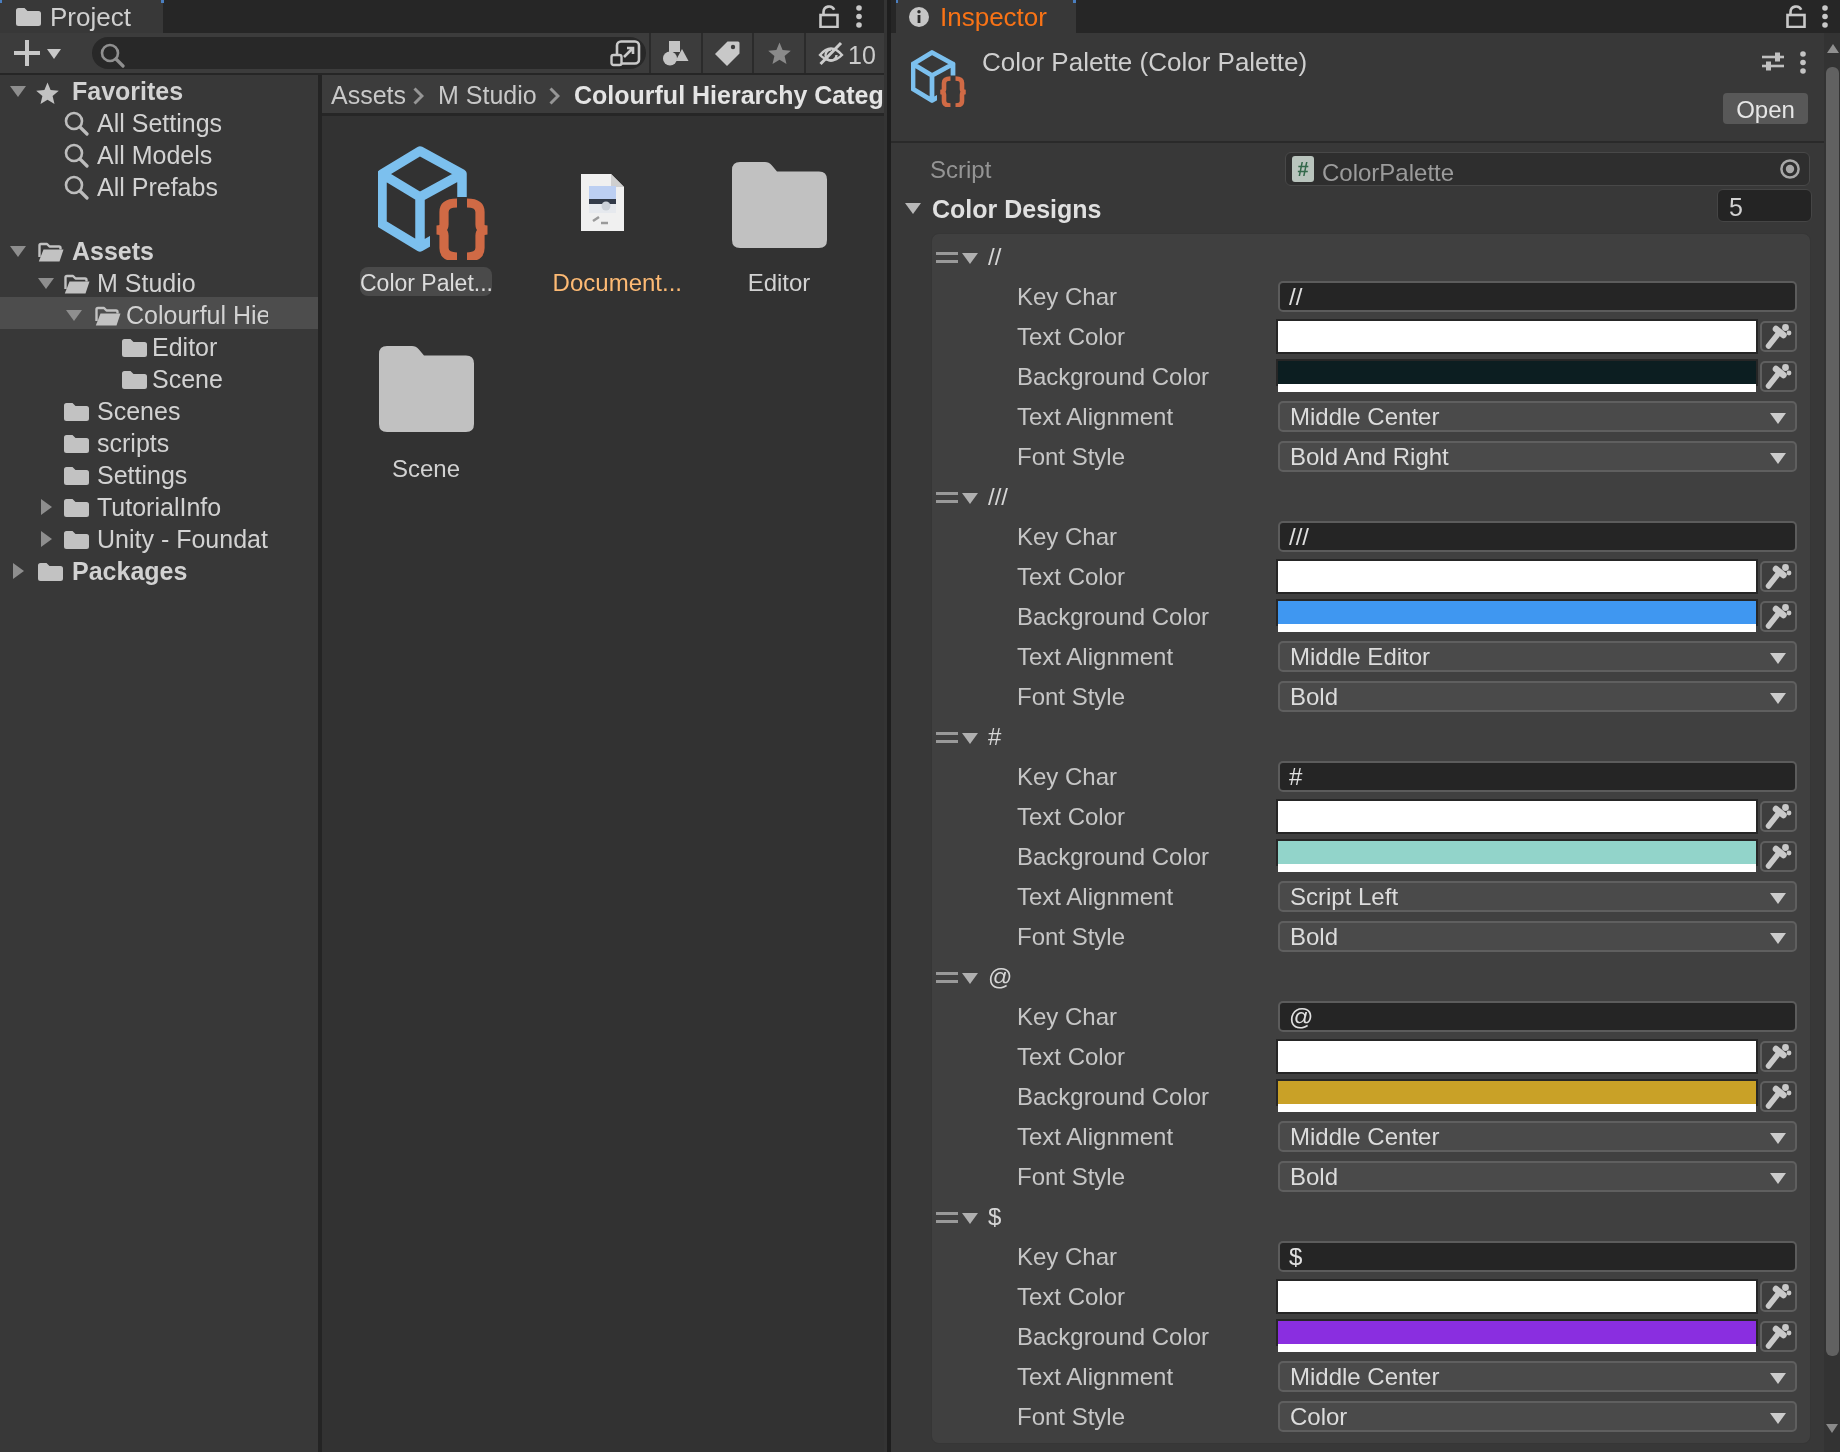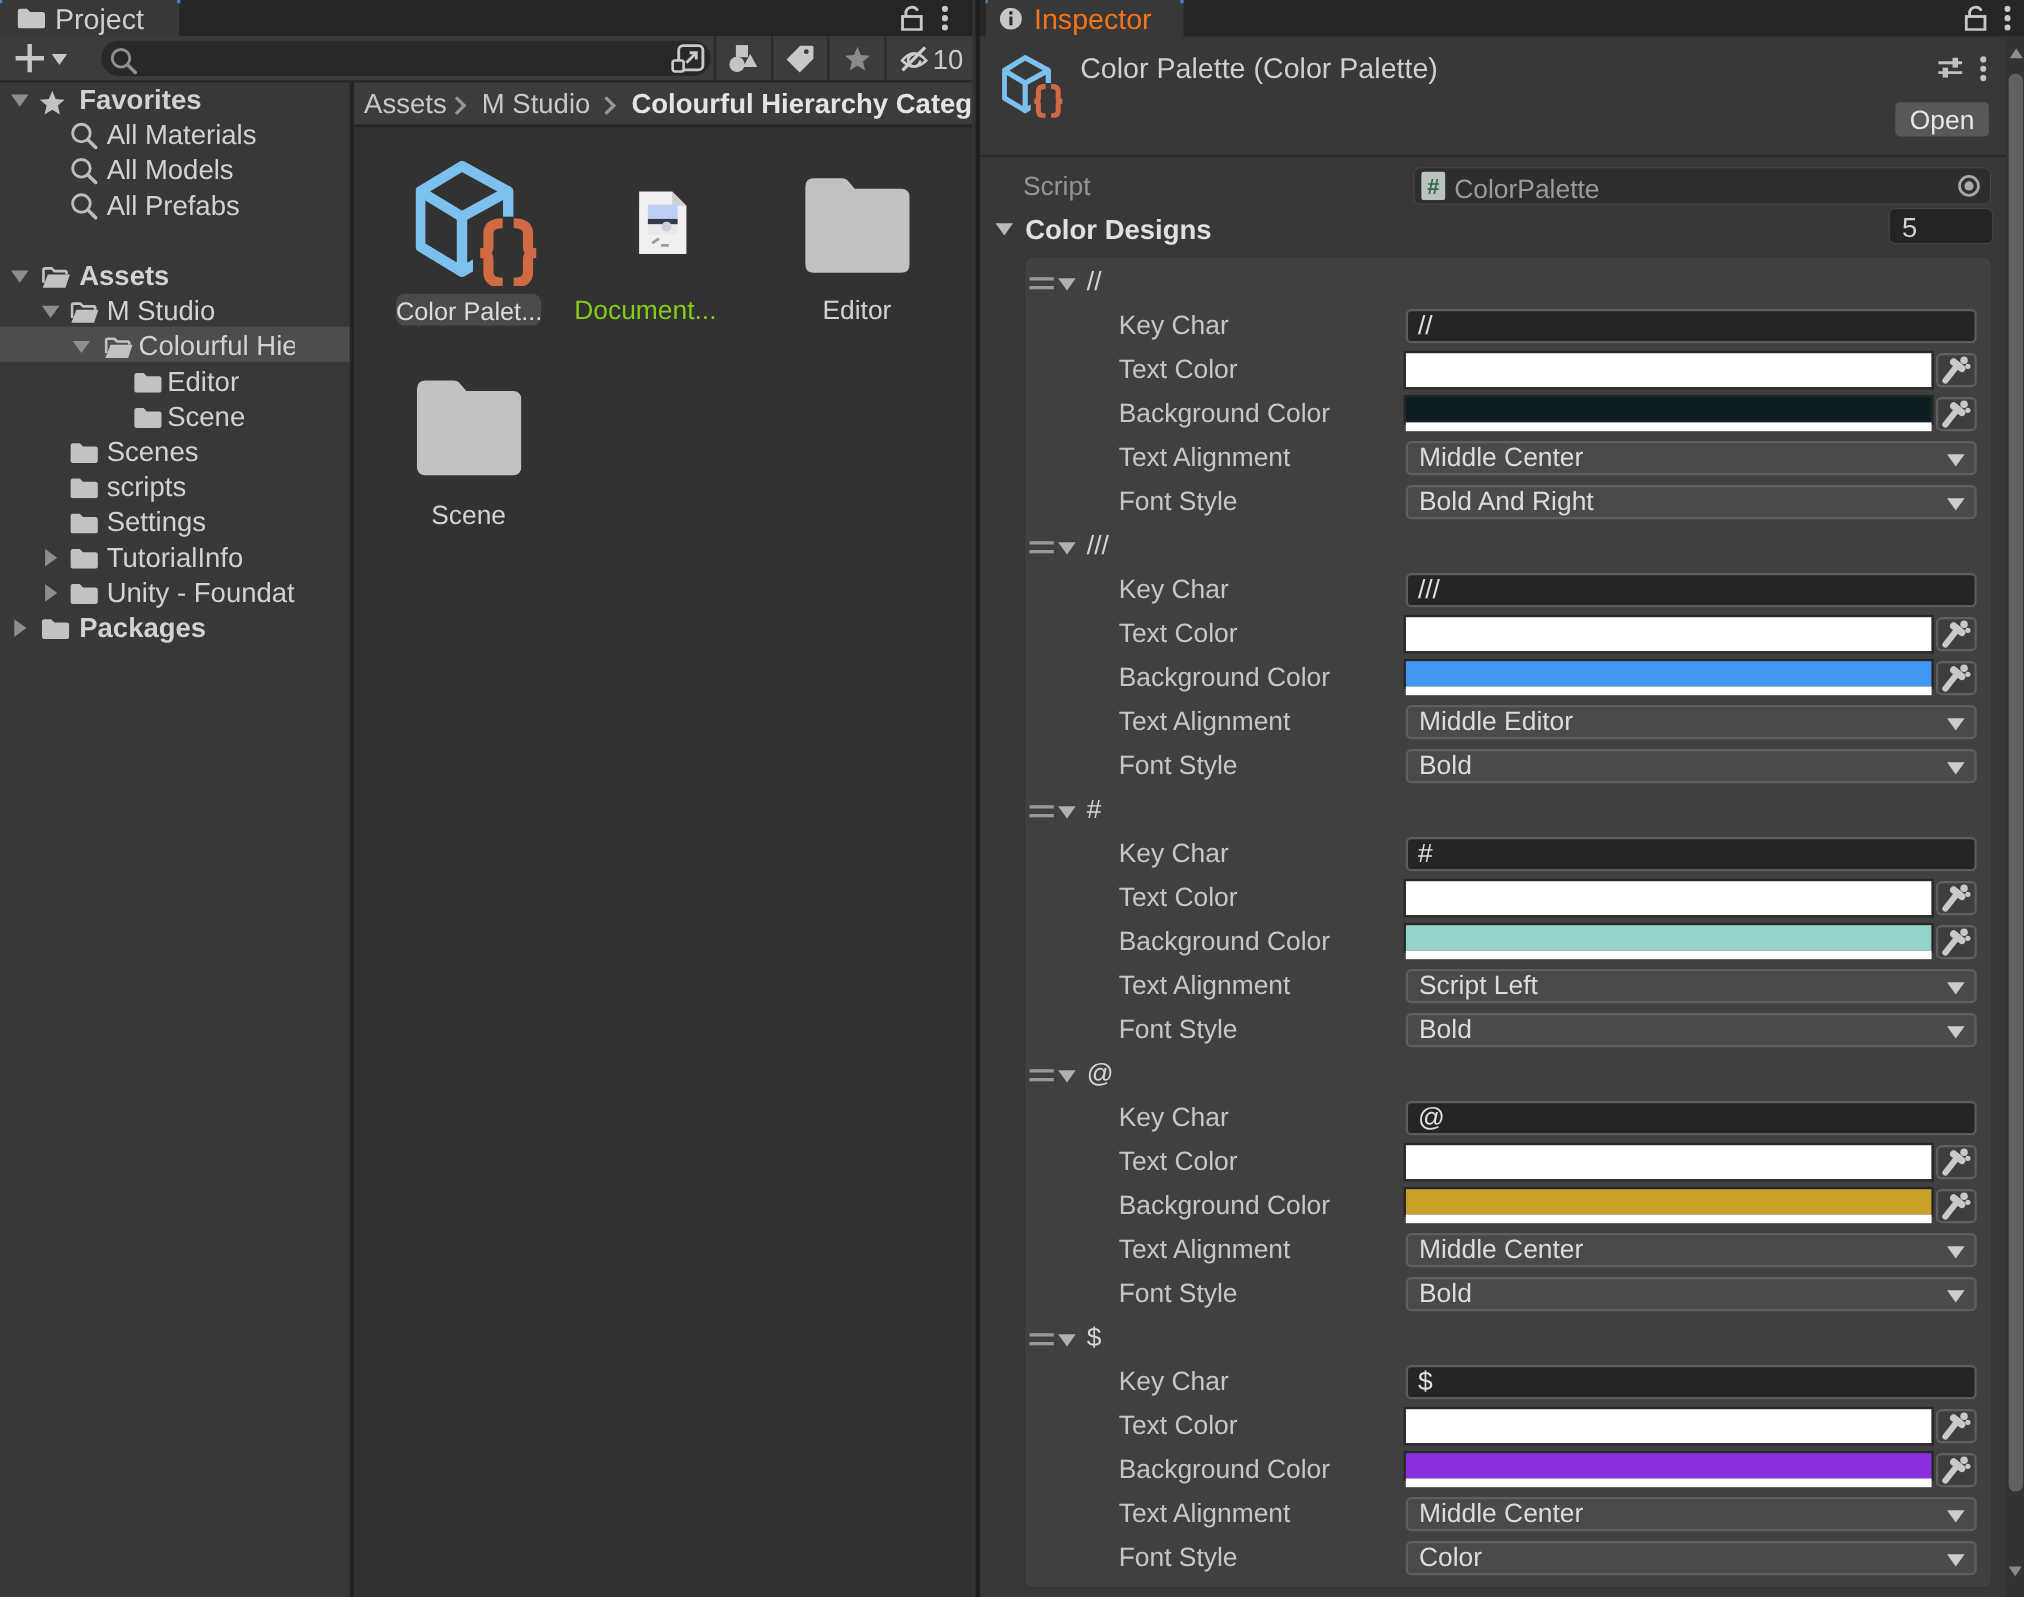--- a/index.html
+++ b/index.html
@@ -61,21 +61,21 @@
 <div style="position:absolute;left:0;top:0;width:268px;height:1452px;overflow:hidden">
     <div style="position:absolute;left:10px;top:86px;width:0;height:0;border-left:8px solid transparent;border-right:8px solid transparent;border-top:11px solid #8e8e8e"></div>
     <svg style="position:absolute;left:36px;top:82px" width="23" height="23" viewBox="0 0 23 22">
       <path d="M11.5 0 L14.6 7.6 L22.8 8.2 L16.6 13.5 L18.5 21.5 L11.5 17.2 L4.5 21.5 L6.4 13.5 L0.2 8.2 L8.4 7.6 Z" fill="#c2c2c2"></path>
     </svg>
     <div style="position:absolute;left:72px;top:77px;font-weight:700;font-size:25px;color:#d2d2d2;letter-spacing:0;white-space:nowrap">Favorites</div>
     <svg style="position:absolute;left:64px;top:111px" width="25" height="25" viewBox="0 0 25 25">
       <circle cx="10" cy="10" r="8" fill="none" stroke="#bdbdbd" stroke-width="2.6"></circle>
       <line x1="16" y1="16" x2="23" y2="23" stroke="#bdbdbd" stroke-width="3.2" stroke-linecap="round"></line>
     </svg>
-    <div style="position:absolute;left:97px;top:109px;font-size:25px;color:#d2d2d2;letter-spacing:0;white-space:nowrap">All Materials</div>
+    <div style="position:absolute;left:97px;top:109px;font-size:25px;color:#d2d2d2;letter-spacing:0;white-space:nowrap">All Settings</div>
     <svg style="position:absolute;left:64px;top:143px" width="25" height="25" viewBox="0 0 25 25">
       <circle cx="10" cy="10" r="8" fill="none" stroke="#bdbdbd" stroke-width="2.6"></circle>
       <line x1="16" y1="16" x2="23" y2="23" stroke="#bdbdbd" stroke-width="3.2" stroke-linecap="round"></line>
     </svg>
     <div style="position:absolute;left:97px;top:141px;font-size:25px;color:#d2d2d2;letter-spacing:0;white-space:nowrap">All Models</div>
     <svg style="position:absolute;left:64px;top:175px" width="25" height="25" viewBox="0 0 25 25">
       <circle cx="10" cy="10" r="8" fill="none" stroke="#bdbdbd" stroke-width="2.6"></circle>
       <line x1="16" y1="16" x2="23" y2="23" stroke="#bdbdbd" stroke-width="3.2" stroke-linecap="round"></line>
     </svg>
     <div style="position:absolute;left:97px;top:173px;font-size:25px;color:#d2d2d2;letter-spacing:0;white-space:nowrap">All Prefabs</div>
@@ -170,21 +170,21 @@
         <path d="M13 48 l6 -4 M21 50 h7" stroke="#9a9a9a" stroke-width="2.5" fill="none"></path>
       </svg>
       <svg style="position:absolute;left:732px;top:161px" width="95" height="88" viewBox="0 0 95 88">
         <path d="M0 9 Q0 1 8 1 H33 Q37 1 39.5 4 L45 10.5 H87 Q95 10.5 95 18.5 V79 Q95 87 87 87 H8 Q0 87 0 79 Z" fill="#c1c1c1"></path>
       </svg>
       <svg style="position:absolute;left:379px;top:345px" width="95" height="88" viewBox="0 0 95 88">
         <path d="M0 9 Q0 1 8 1 H33 Q37 1 39.5 4 L45 10.5 H87 Q95 10.5 95 18.5 V79 Q95 87 87 87 H8 Q0 87 0 79 Z" fill="#c1c1c1"></path>
       </svg>
       <div style="position:absolute;left:360px;top:267px;width:132px;height:29px;background:#4a4a4a;border-radius:8px;"></div>
       <div style="position:absolute;left:360px;top:270px;width:132px;text-align:center;font-size:23px;color:#dcdcdc;letter-spacing:0;white-space:nowrap">Color Palet...</div>
-      <div style="position:absolute;left:522px;top:269px;width:160px;text-align:left;font-size:24px;color:#84cc16;letter-spacing:0;white-space:nowrap">Document...</div>
+      <div style="position:absolute;left:522px;top:269px;width:160px;text-align:right;font-size:24px;color:#fdba74;letter-spacing:0;white-space:nowrap">Document...</div>
       <div style="position:absolute;left:699px;top:269px;width:160px;text-align:center;font-size:24px;color:#d2d2d2;letter-spacing:0;white-space:nowrap">Editor</div>
       <div style="position:absolute;left:346px;top:455px;width:160px;text-align:center;font-size:24px;color:#d2d2d2;letter-spacing:0;white-space:nowrap">Scene</div>
     </div>
   </div>
 <div style="position:absolute;left:884px;top:0px;width:3px;height:1452px;background:#343434;"></div>
 <div style="position:absolute;left:887px;top:0px;width:4px;height:1452px;background:#1e1e1e;"></div>
 <div style="position:absolute;left:891px;top:0px;width:949px;height:33px;background:#262626;"></div>
 <div style="position:absolute;left:896px;top:0px;width:180px;height:33px;background:#383838;"></div>
 <div style="position:absolute;left:896px;top:0px;width:2px;height:3px;background:#4b7fc0;"></div>
 <div style="position:absolute;left:1073px;top:0px;width:3px;height:3px;background:#4b7fc0;"></div>

